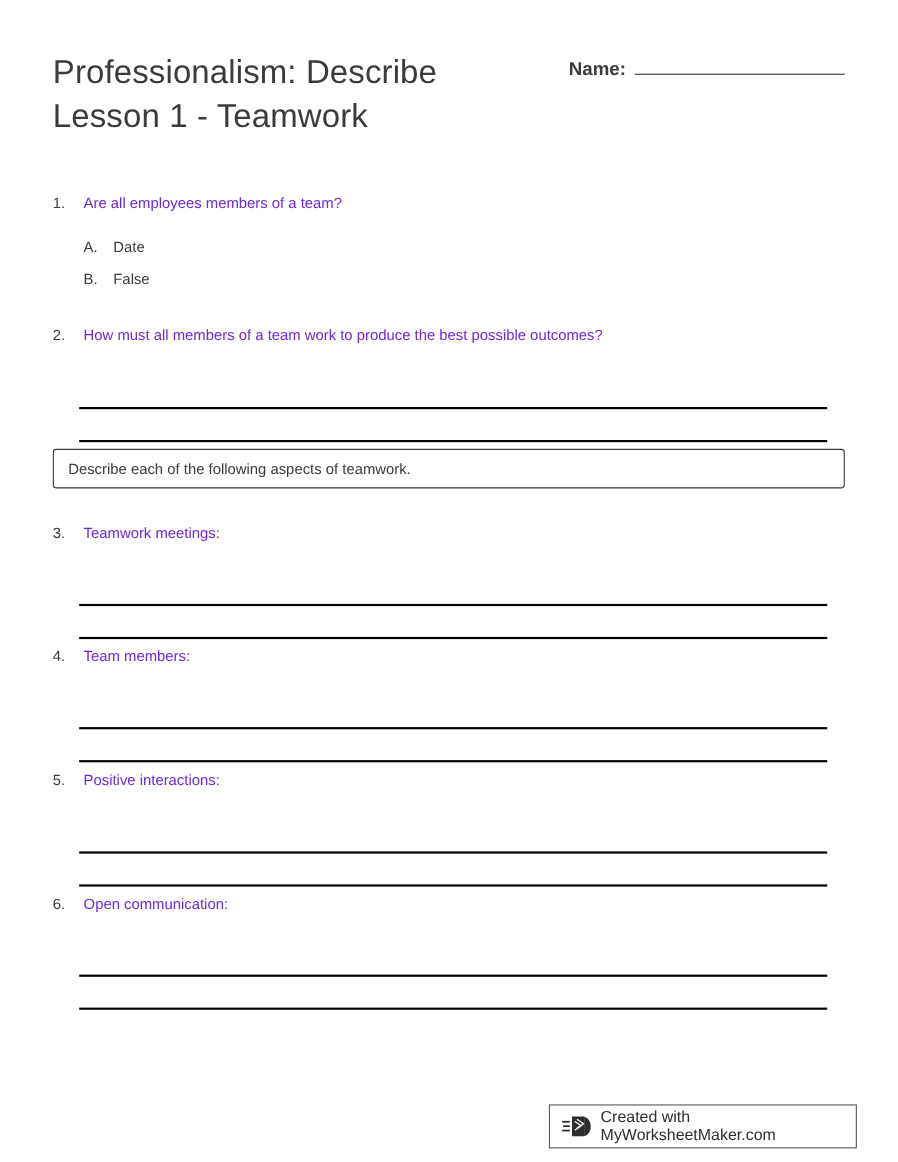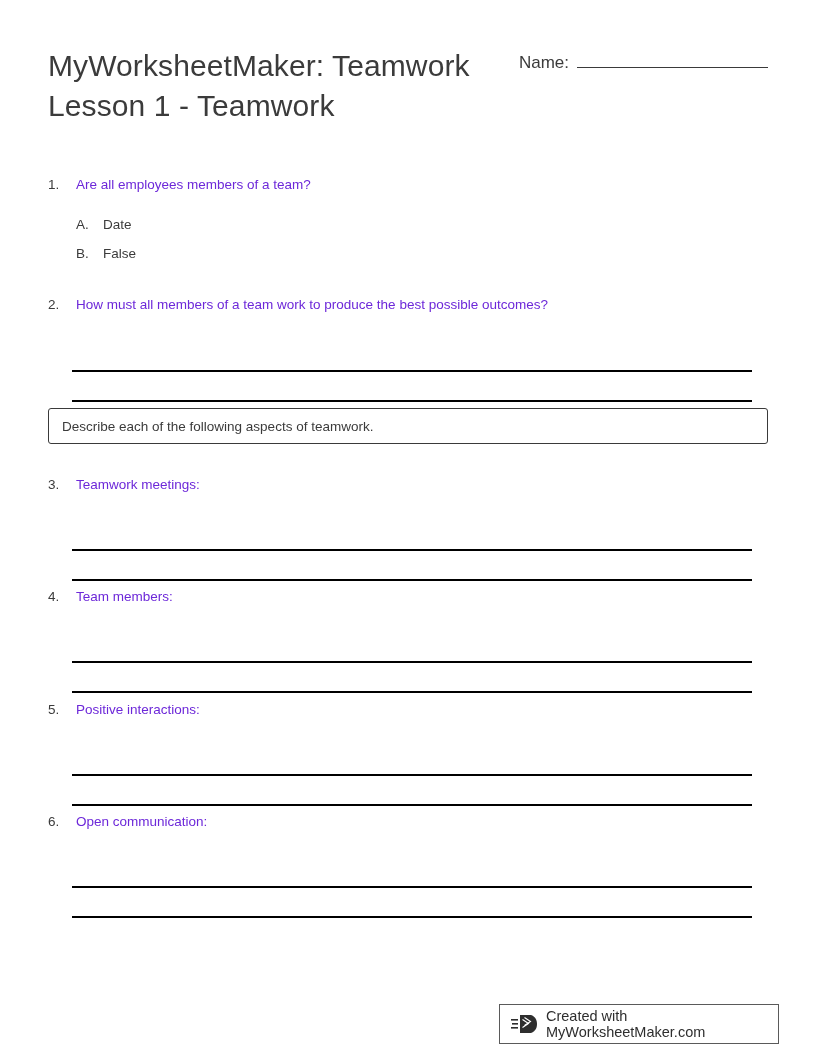--- a/index.html
+++ b/index.html
@@ -47,20 +47,21 @@
     display: flex;
     align-items: baseline;
     justify-content: flex-end;
     height: 38px;
   }
   .meta-label {
     font-size: 17px;
     color: #3b3b3b;
     white-space: nowrap;
     padding-right: 8px;
+    font-weight: bold;
   }
   .meta-rule {
     width: 191px;
     border-bottom: 1.4px solid #3a3a3a;
     height: 17px;
   }
 
   
   .qlist {
     position: absolute;
@@ -163,21 +164,21 @@
     color: #2e2e2e;
   }
 </style>
 </head>
 <body>
 
 <div class="page">
 
   <div class="header">
     <div class="title-block">
-      <div class="title-line">MyWorksheetMaker: Teamwork</div>
+      <div class="title-line">Professionalism: Describe</div>
       <div class="title-line">Lesson 1 - Teamwork</div>
     </div>
 
     <div class="meta-block">
       <div class="meta-row">
         <span class="meta-label">Name:</span>
         <span class="meta-rule"></span>
       </div>
     </div>
   </div>

